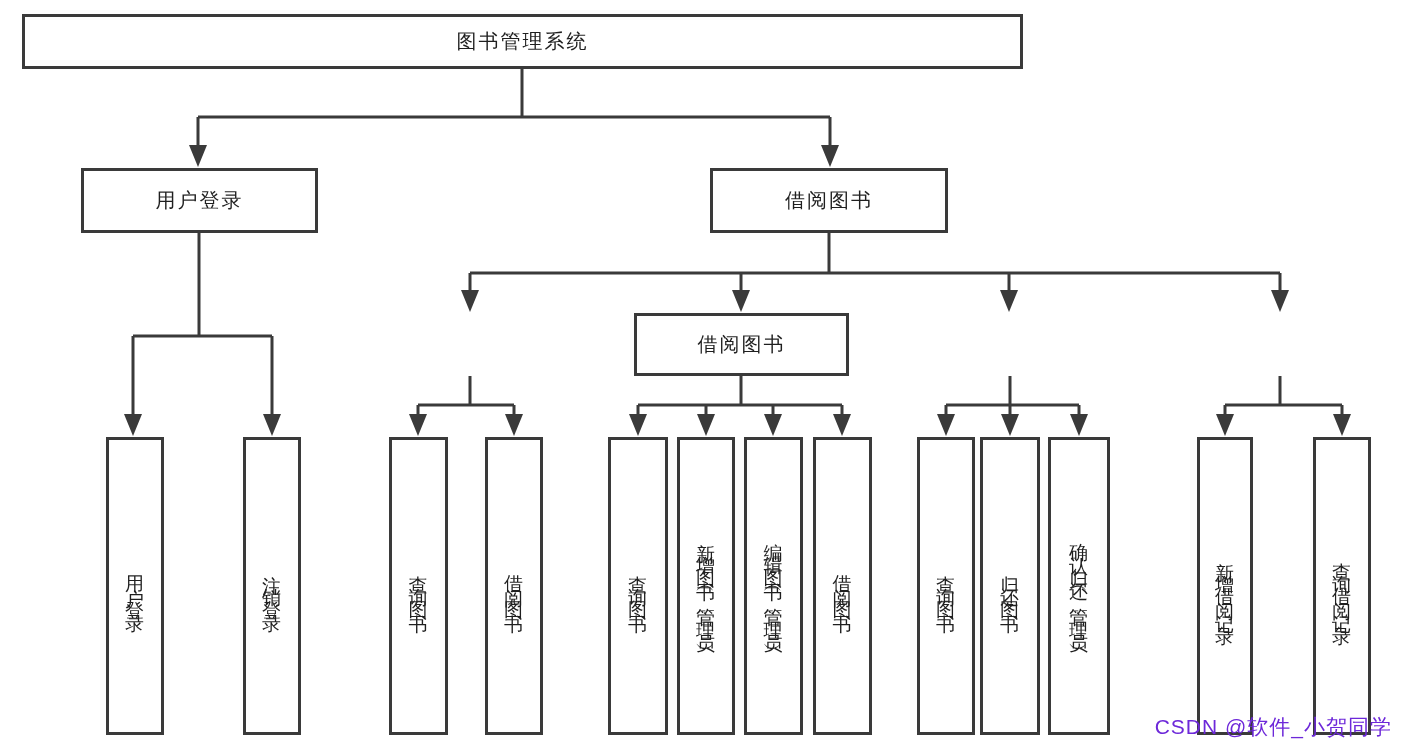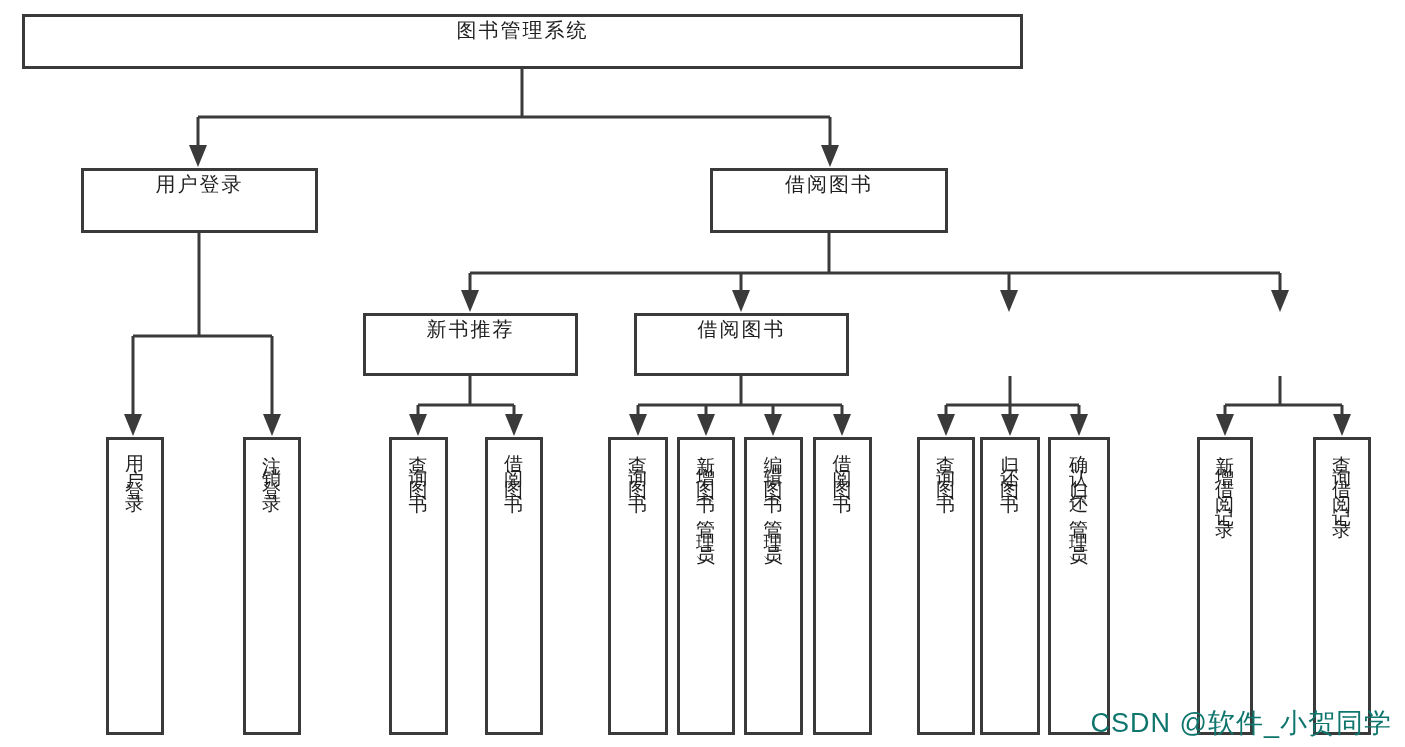--- a/index.html
+++ b/index.html
@@ -15,21 +15,21 @@
     position: absolute;
     left: 0; top: 0;
     width: 1405px; height: 747px;
   }
   .box {
     position: absolute;
     box-sizing: border-box;
     border: 3px solid #3a3a3a;
     background: #ffffff;
     display: flex;
-    align-items: flex-start;
+    align-items: center;
     justify-content: center;
     color: #1f1f1f;
   }
   .hbox .label {
     font-size: 20px;
     letter-spacing: 2px;
     white-space: nowrap;
   }
   .vbox .label {
     writing-mode: vertical-rl;
@@ -37,22 +37,22 @@
     font-size: 19px;
     letter-spacing: 13px;
     line-height: 1;
     white-space: nowrap;
   }
   .root-box .label { font-size: 20px; letter-spacing: 2px; }
   #watermark {
     position: absolute;
     right: 13px;
     bottom: 6px;
-    font-size: 27px;
-    color: #0f766e;
+    font-size: 21px;
+    color: #6d28d9;
     letter-spacing: 1px;
     white-space: nowrap;
   }
   .line { stroke: #3a3a3a; stroke-width: 3; fill: none; }
   .arrow { fill: #3a3a3a; stroke: none; }
 </style>
 </head>
 <body>
 
 <div id="canvas">
@@ -97,23 +97,20 @@
     <span class="label">图书管理系统</span>
   </div>
 
   <div class="box hbox" style="left:81px; top:168px; width:237px; height:65px;">
     <span class="label">用户登录</span>
   </div>
   <div class="box hbox" style="left:710px; top:168px; width:238px; height:65px;">
     <span class="label">借阅图书</span>
   </div>
 
-  <div class="box hbox" style="left:363px; top:313px; width:215px; height:63px;">
-    <span class="label">新书推荐</span>
-  </div>
   <div class="box hbox" style="left:634px; top:313px; width:215px; height:63px;">
     <span class="label">借阅图书</span>
   </div>
 
   <div class="box vbox" style="left:106px; top:437px; width:58px; height:298px;">
     <span class="label">用户登录</span>
   </div>
   <div class="box vbox" style="left:243px; top:437px; width:58px; height:298px;">
     <span class="label">注销登录</span>
   </div>

